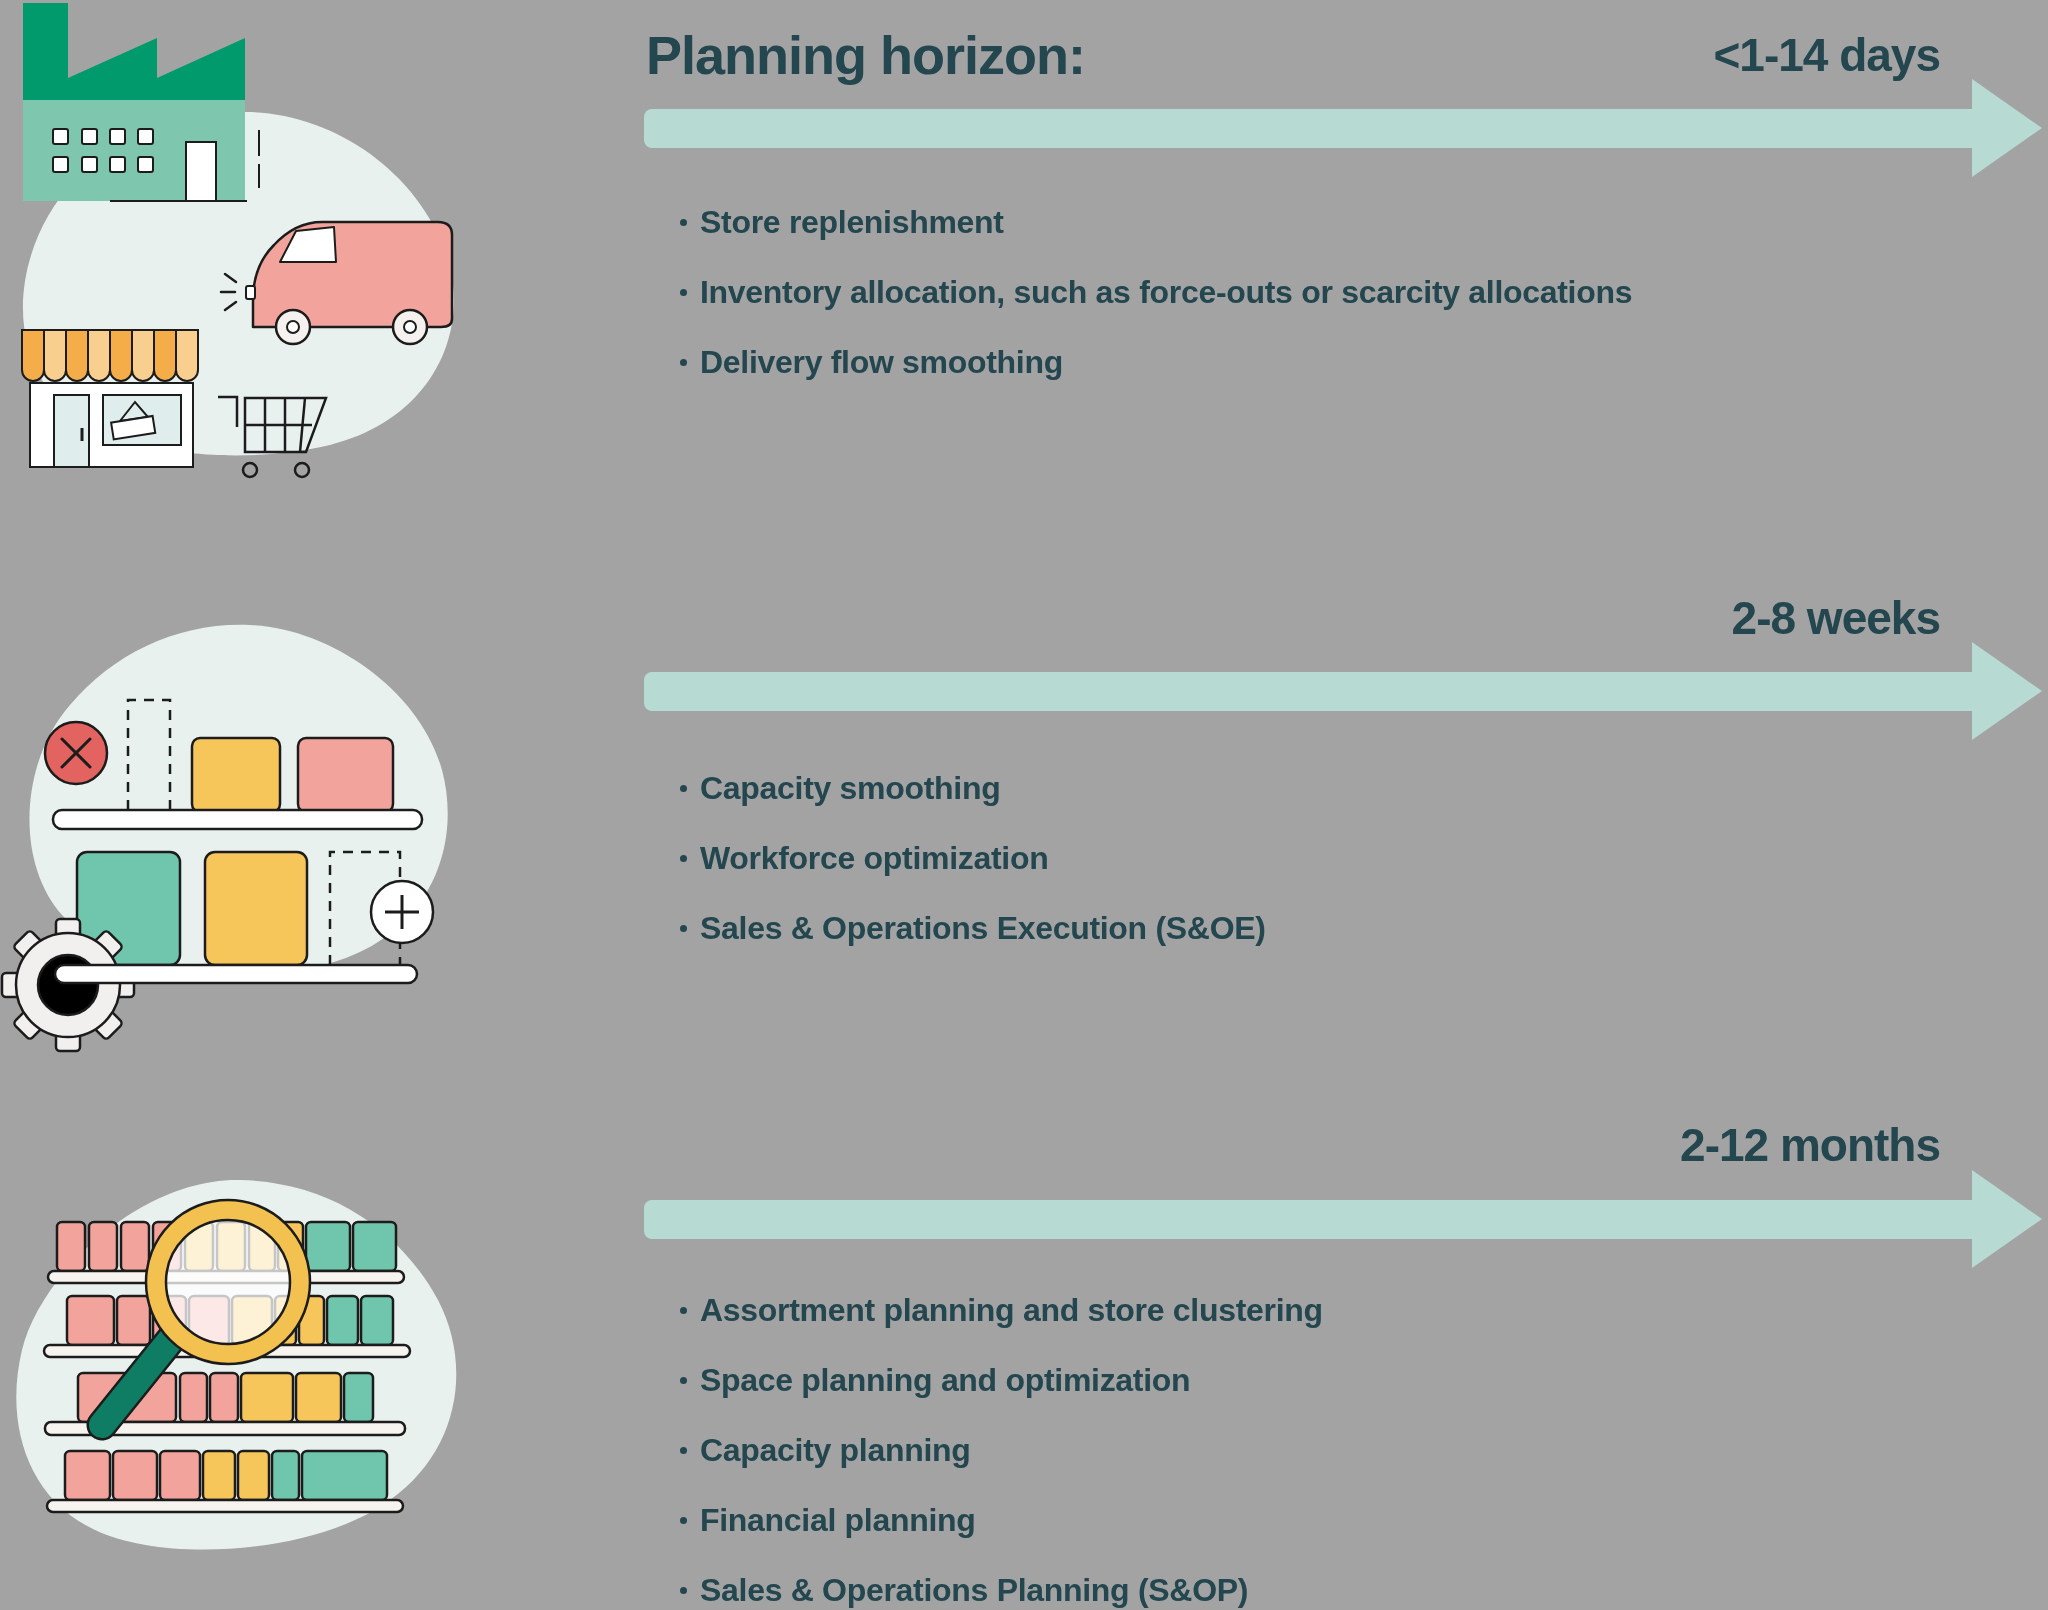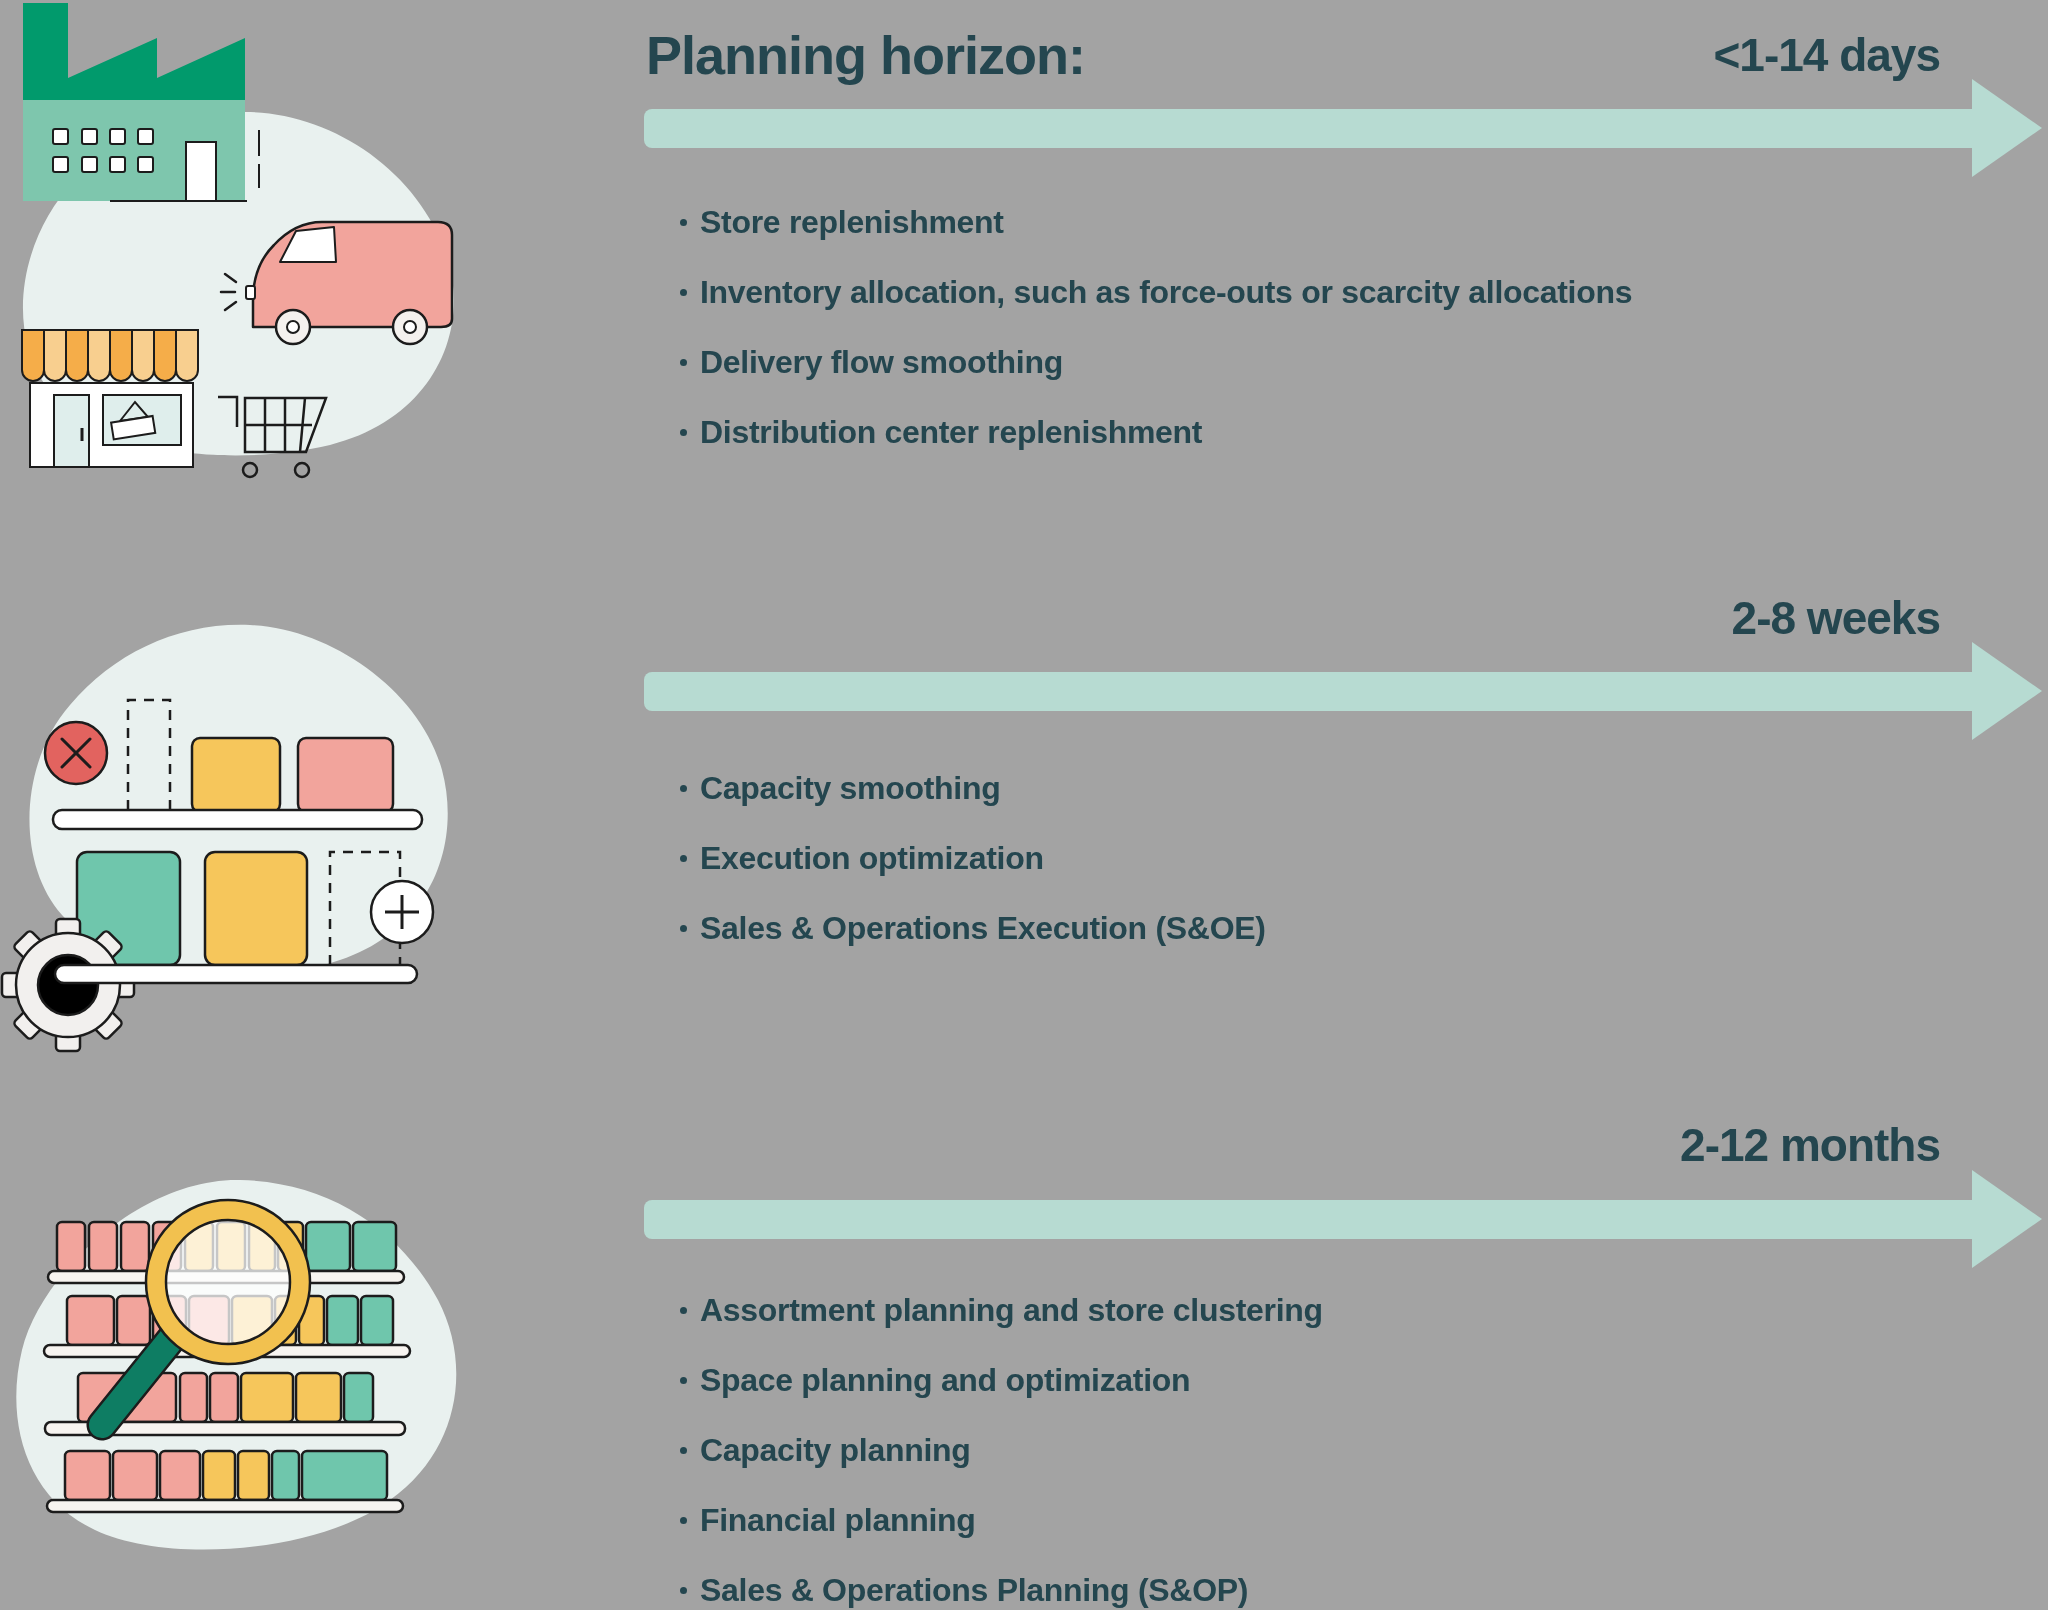--- a/index.html
+++ b/index.html
@@ -139,24 +139,20 @@
         <span>Store replenishment</span>
       </li>
     <li>
         <span class="dot"></span>
         <span>Inventory allocation, such as force-outs or scarcity allocations</span>
       </li>
     <li>
         <span class="dot"></span>
         <span>Delivery flow smoothing</span>
       </li>
-    <li>
-        <span class="dot"></span>
-        <span>Distribution center replenishment</span>
-      </li>
   </ul>
 
   <div class="horizon-label label-2">2-8 weeks</div>
   <div class="arrow-bar bar-2"></div>
   <div class="arrow-head head-2"></div>
 
   <svg class="illu illu-2" width="480" height="460" viewBox="0 600 480 460">
     <path fill="#e9f1ef" d="M250,625 C330,628 420,690 442,770 C462,845 430,930 340,960 C245,992 120,980 62,915 C15,862 20,762 70,705 C115,652 180,622 250,625 Z"></path>
 
     <path fill="none" stroke="#1c1c1c" stroke-width="2.5" stroke-dasharray="10 8" d="M128,810 L128,700 L170,700 L170,810"></path>
@@ -197,21 +193,21 @@
     <rect x="55" y="965" width="362" height="18" rx="9" fill="#ffffff" stroke="#1c1c1c" stroke-width="2.5"></rect>
   </svg>
 
   <ul class="bullets bullets-2">
     <li>
         <span class="dot"></span>
         <span>Capacity smoothing</span>
       </li>
     <li>
         <span class="dot"></span>
-        <span>Execution optimization</span>
+        <span>Workforce optimization</span>
       </li>
     <li>
         <span class="dot"></span>
         <span>Sales &amp; Operations Execution (S&amp;OE)</span>
       </li>
   </ul>
 
   <div class="horizon-label label-3">2-12 months</div>
   <div class="arrow-bar bar-3"></div>
   <div class="arrow-head head-3"></div>

